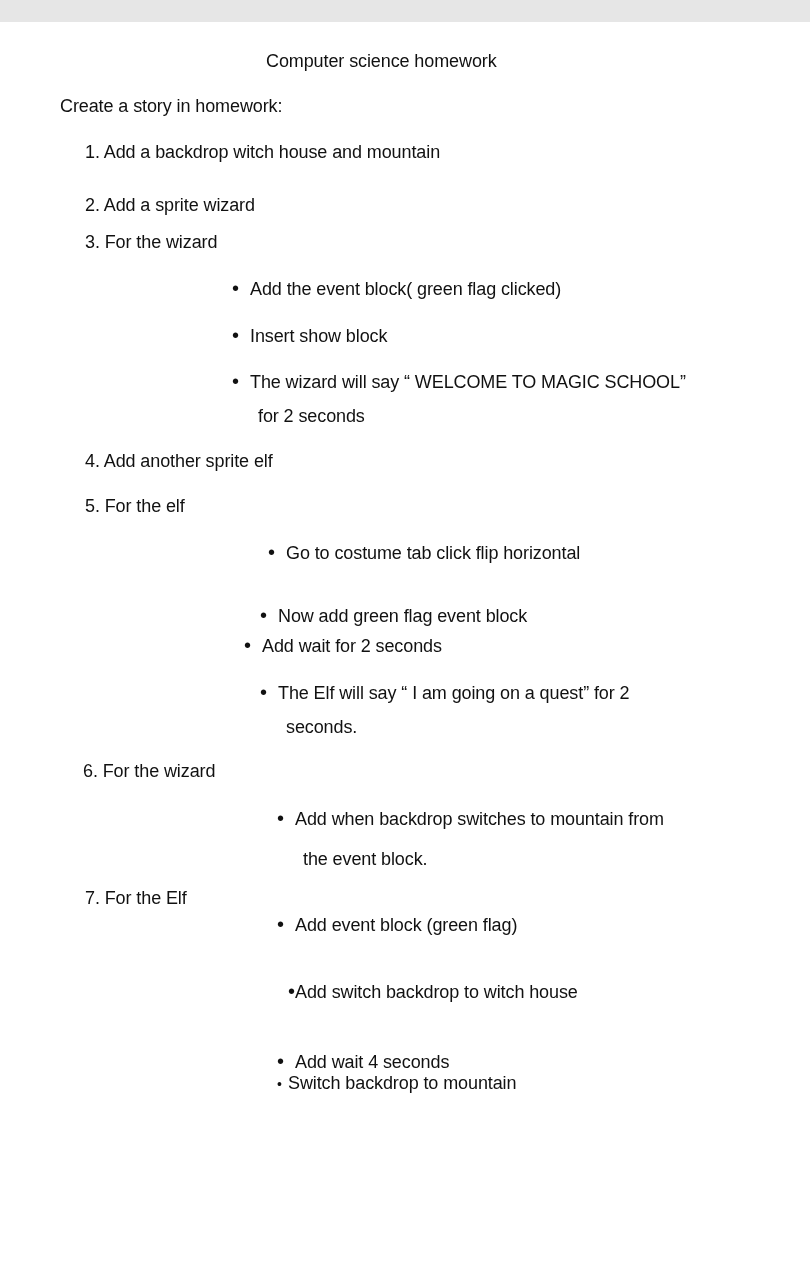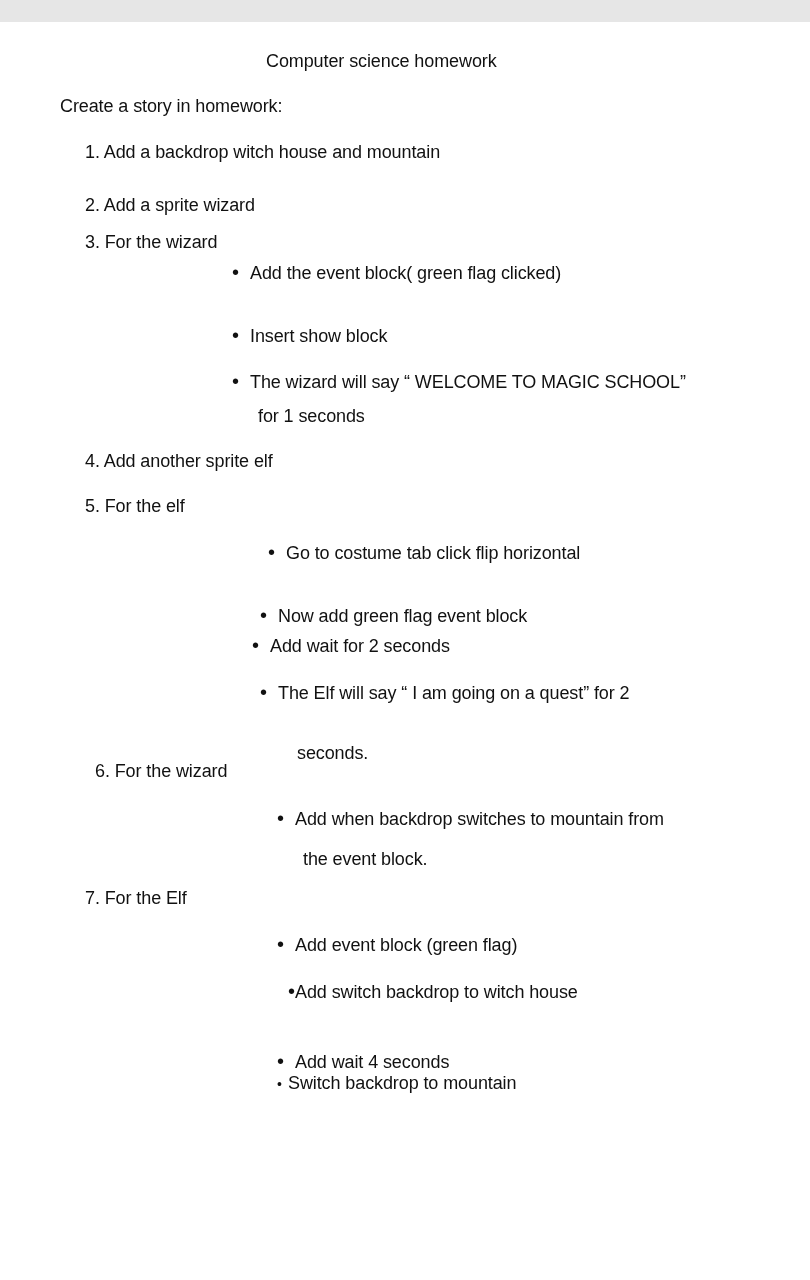--- a/index.html
+++ b/index.html
@@ -18,37 +18,37 @@
 
 <div class="topbar"></div>
 
 <div class="t" style="left:266px;top:49px;">Computer science homework</div>
 <div class="t" style="left:60px;top:94px;">Create a story in homework:</div>
 
 <div class="t" style="left:85px;top:140px;">1. Add a backdrop witch house and mountain</div>
 <div class="t" style="left:85px;top:185px;margin-top:8px;">2. Add a sprite wizard</div>
 <div class="t" style="left:85px;top:230px;">3. For the wizard</div>
 
-<div class="t bullet" style="left:232px;top:260px;">Add the event block(  green flag clicked)</div>
+<div class="t bullet" style="left:232px;top:276px;">Add the event block(  green flag clicked)</div>
 <div class="t bullet" style="left:232px;top:323px;">Insert show block</div>
 <div class="t bullet" style="left:232px;top:369px;">The wizard will say “ WELCOME TO MAGIC SCHOOL”</div>
-<div class="t" style="left:258px;top:404px;">for 1 seconds</div>
+<div class="t" style="left:258px;top:404px;">for 2 seconds</div>
 
 <div class="t" style="left:85px;top:449px;">4. Add another sprite elf</div>
 <div class="t" style="left:85px;top:494px;">5. For the elf</div>
 
 <div class="t bullet" style="left:268px;top:540px;">Go to costume tab click flip horizontal</div>
 <div class="t bullet" style="left:260px;top:587px;margin-top:16px;">Now add green flag event block</div>
-<div class="t bullet" style="left:252px;top:633px;">Add wait for 2 seconds</div>
+<div class="t bullet" style="left:244px;top:633px;">Add wait for 2 seconds</div>
 <div class="t bullet" style="left:260px;top:680px;">The Elf will say “ I am going on a quest” for 2</div>
-<div class="t" style="left:286px;top:741px;margin-left:11px;">seconds.</div>
+<div class="t" style="left:286px;top:715px;">seconds.</div>
 
-<div class="t" style="left:95px;top:759px;">6. For the wizard</div>
+<div class="t" style="left:83px;top:759px;">6. For the wizard</div>
 
 <div class="t bullet" style="left:277px;top:806px;">Add when backdrop switches to mountain from</div>
 <div class="t" style="left:303px;top:847px;">the event block.</div>
 
 <div class="t" style="left:85px;top:886px;">7. For the Elf</div>
 
-<div class="t bullet" style="left:277px;top:932px;">Add event block (green flag)</div>
+<div class="t bullet" style="left:277px;top:912px;">Add event block (green flag)</div>
 <div class="t bullet" style="left:277px;top:979px;text-align:right;">Add switch backdrop to witch house</div>
 <div class="t bullet" style="left:277px;top:1025px;margin-top:24px;">Add wait 4 seconds</div>
 <div class="t bullet small" style="left:277px;top:1071px;">Switch backdrop to mountain</div>
 
 </body></html>

